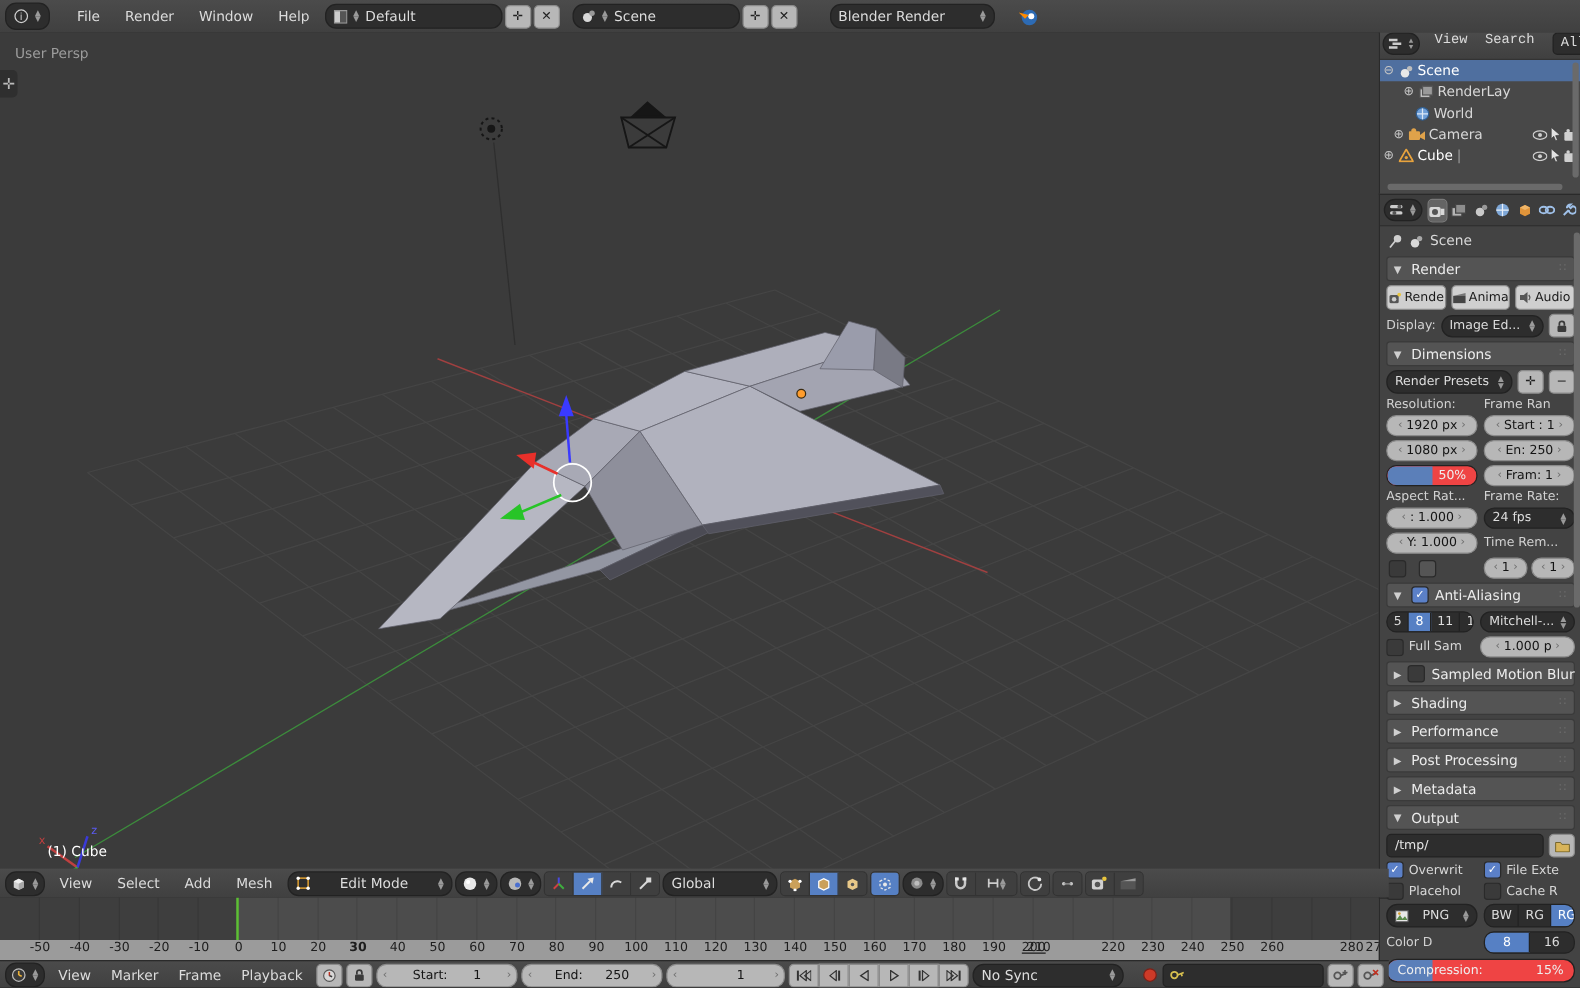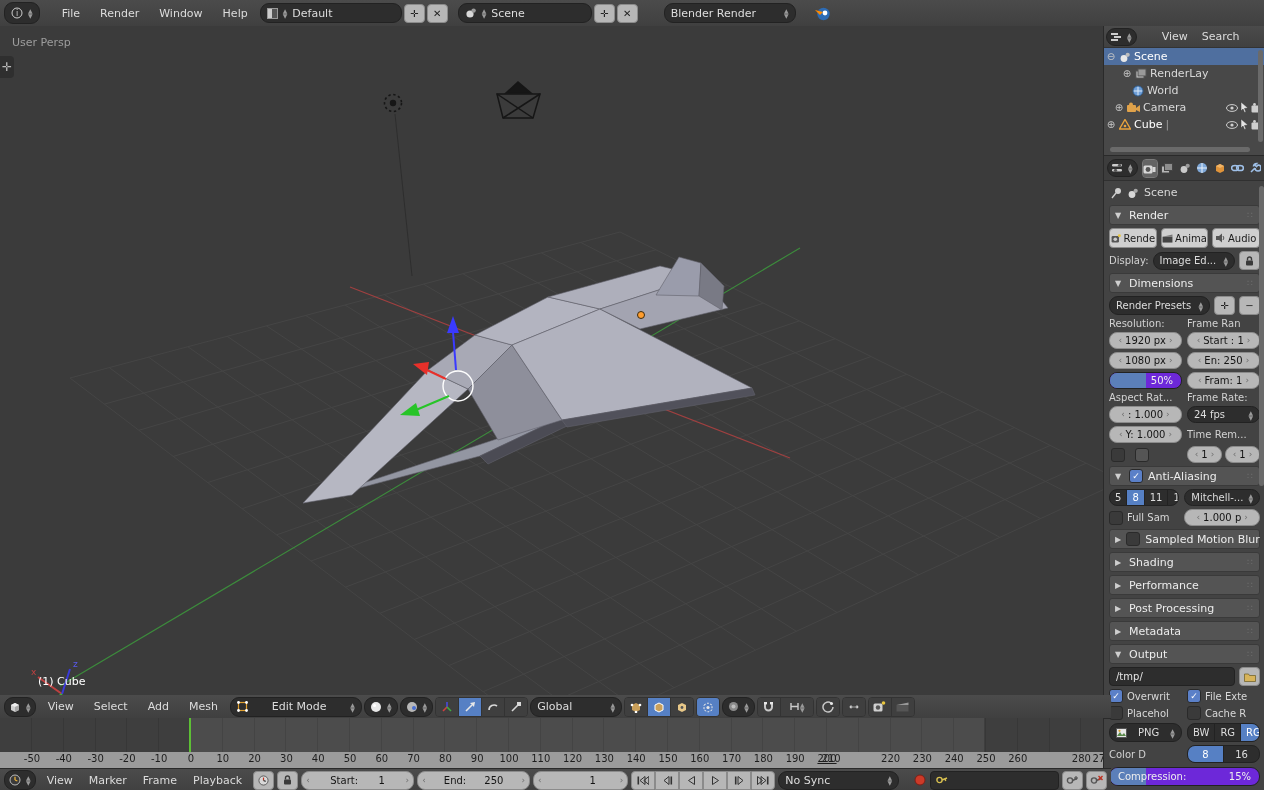--- a/index.html
+++ b/index.html
@@ -17,38 +17,38 @@
   .pill .sarr{color:#6f6f6f;font-size:9px;line-height:9px;}
   .iconbtn{display:inline-flex;align-items:center;justify-content:center;background:#b7b7b7;border:1px solid #8b8b8b;
         border-radius:4px;height:17px;min-width:19px;color:#222;font-size:10px;}
   .darkgrp{display:inline-flex;background:#2d2d2d;border:1px solid #222;border-radius:8px;overflow:hidden;height:15px;}
   .darkgrp>div{display:flex;align-items:center;justify-content:center;padding:0 5px;color:#ddd;font-size:10px;border-right:1px solid #222;}
   .darkgrp>div:last-child{border-right:none;}
   .darkgrp>div.on{background:#5680c4;color:#fff;}
   .cb{width:12px;height:12px;border-radius:3px;background:#3a3a3a;border:1px solid #2a2a2a;display:inline-flex;
       align-items:center;justify-content:center;font-size:9px;color:#fff;flex:none;}
   .cb.on{background:#5b80c8;}
-  .slider{position:relative;background:#6d28d9;border:1px solid #222;border-radius:9px;height:16px;overflow:hidden;
+  .slider{position:relative;background:#ef4444;border:1px solid #222;border-radius:9px;height:16px;overflow:hidden;
       display:flex;align-items:center;justify-content:space-between;padding:0 8px;color:#eee;font-size:10px;}
   .slider .fill{position:absolute;left:0;top:0;bottom:0;background:#5b7fb9;z-index:0;}
   .slider span{position:relative;z-index:1;}
   
   #topbar{left:0;top:0;width:1264px;height:26px;gap:2px;padding:0 4px;}
   #stats{color:#d0d0d0;margin-left:10px;white-space:nowrap;}
   
   #vp{left:0;top:26px;width:1103px;height:669px;background:#3b3b3b;overflow:hidden;}
   #vp .corner{position:absolute;left:12px;top:10px;color:#9d9d9d;}
   #vp .objlabel{position:absolute;left:38px;top:649px;color:#fff;}
   #plustab{position:absolute;left:0;top:30px;width:14px;height:22px;background:#2f2f2f;border-radius:0 4px 4px 0;
       color:#bbb;display:flex;align-items:center;justify-content:center;font-size:12px;}
   .axislabel{font-size:9px;}
   
   #outliner{left:1103px;top:26px;width:161px;height:129px;background:#484848;border-left:1px solid #2a2a2a;overflow:hidden;}
-  #outliner .ohead{display:flex;align-items:center;height:21px;background:linear-gradient(#4b4b4b,#404040);
-      border-bottom:1px solid #333;padding:0 2px;gap:18px;}
+  #outliner .ohead{display:flex;height:21px;background:linear-gradient(#4b4b4b,#404040);
+      border-bottom:1px solid #333;padding:0 2px;gap:5px;font-family:Liberation Mono, monospace;}
   .orow{display:flex;align-items:center;height:17px;padding:0 2px;gap:3px;white-space:nowrap;}
   .orow.sel{background:#4f6f9f;color:#fff;}
   .orow .exp{color:#c5c5c5;font-size:10px;width:10px;text-align:center;}
   .orow .rlab{overflow:hidden;}
   .oright{margin-left:auto;display:flex;gap:2px;align-items:center;}
   .vscroll{position:absolute;width:5px;background:#6a6a6a;border-radius:3px;}
   .hscroll{position:absolute;height:5px;background:#6a6a6a;border-radius:3px;}
   
   #props{left:1103px;top:155px;width:161px;height:635px;background:#434343;border-left:1px solid #2a2a2a;
       border-top:1px solid #2a2a2a;overflow:hidden;}
@@ -883,21 +883,21 @@
     <div class="ruler">
 
     <span style="left: 16px;">-50</span>
         <span style="left: 47.8px;">-40</span>
         <span style="left: 79.6px;">-30</span>
         <span style="left: 111.4px;">-20</span>
         <span style="left: 143.2px;">-10</span>
         <span style="left: 175px;">0</span>
         <span style="left: 206.8px;">10</span>
         <span style="left: 238.6px;">20</span>
-        <span style="left: 270.4px;">30</span>
+        <span style="left: 270.4px; font-weight: bold;">30</span>
         <span style="left: 302.2px;">40</span>
         <span style="left: 334px;">50</span>
         <span style="left: 365.8px;">60</span>
         <span style="left: 397.6px;">70</span>
         <span style="left: 429.4px;">80</span>
         <span style="left: 461.2px;">90</span>
         <span style="left: 493px;">100</span>
         <span style="left: 524.8px;">110</span>
         <span style="left: 556.6px;">120</span>
         <span style="left: 588.4px;">130</span>

